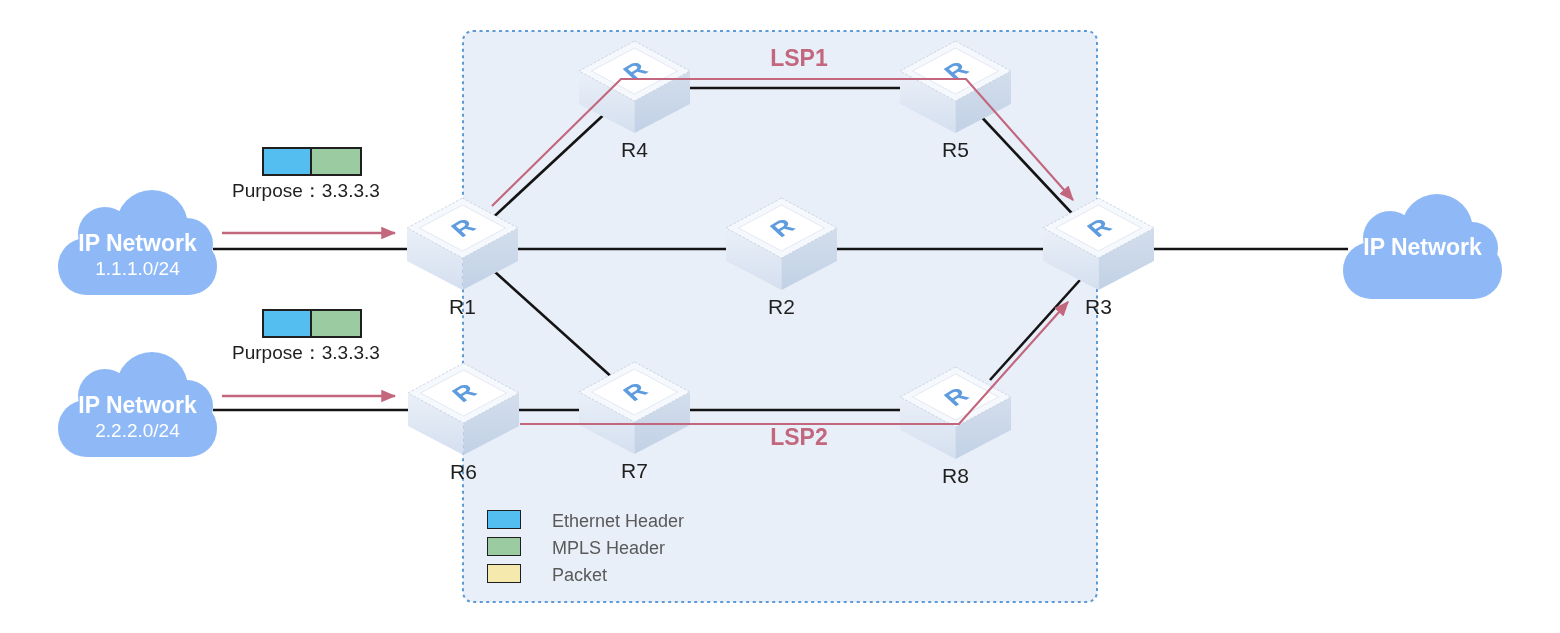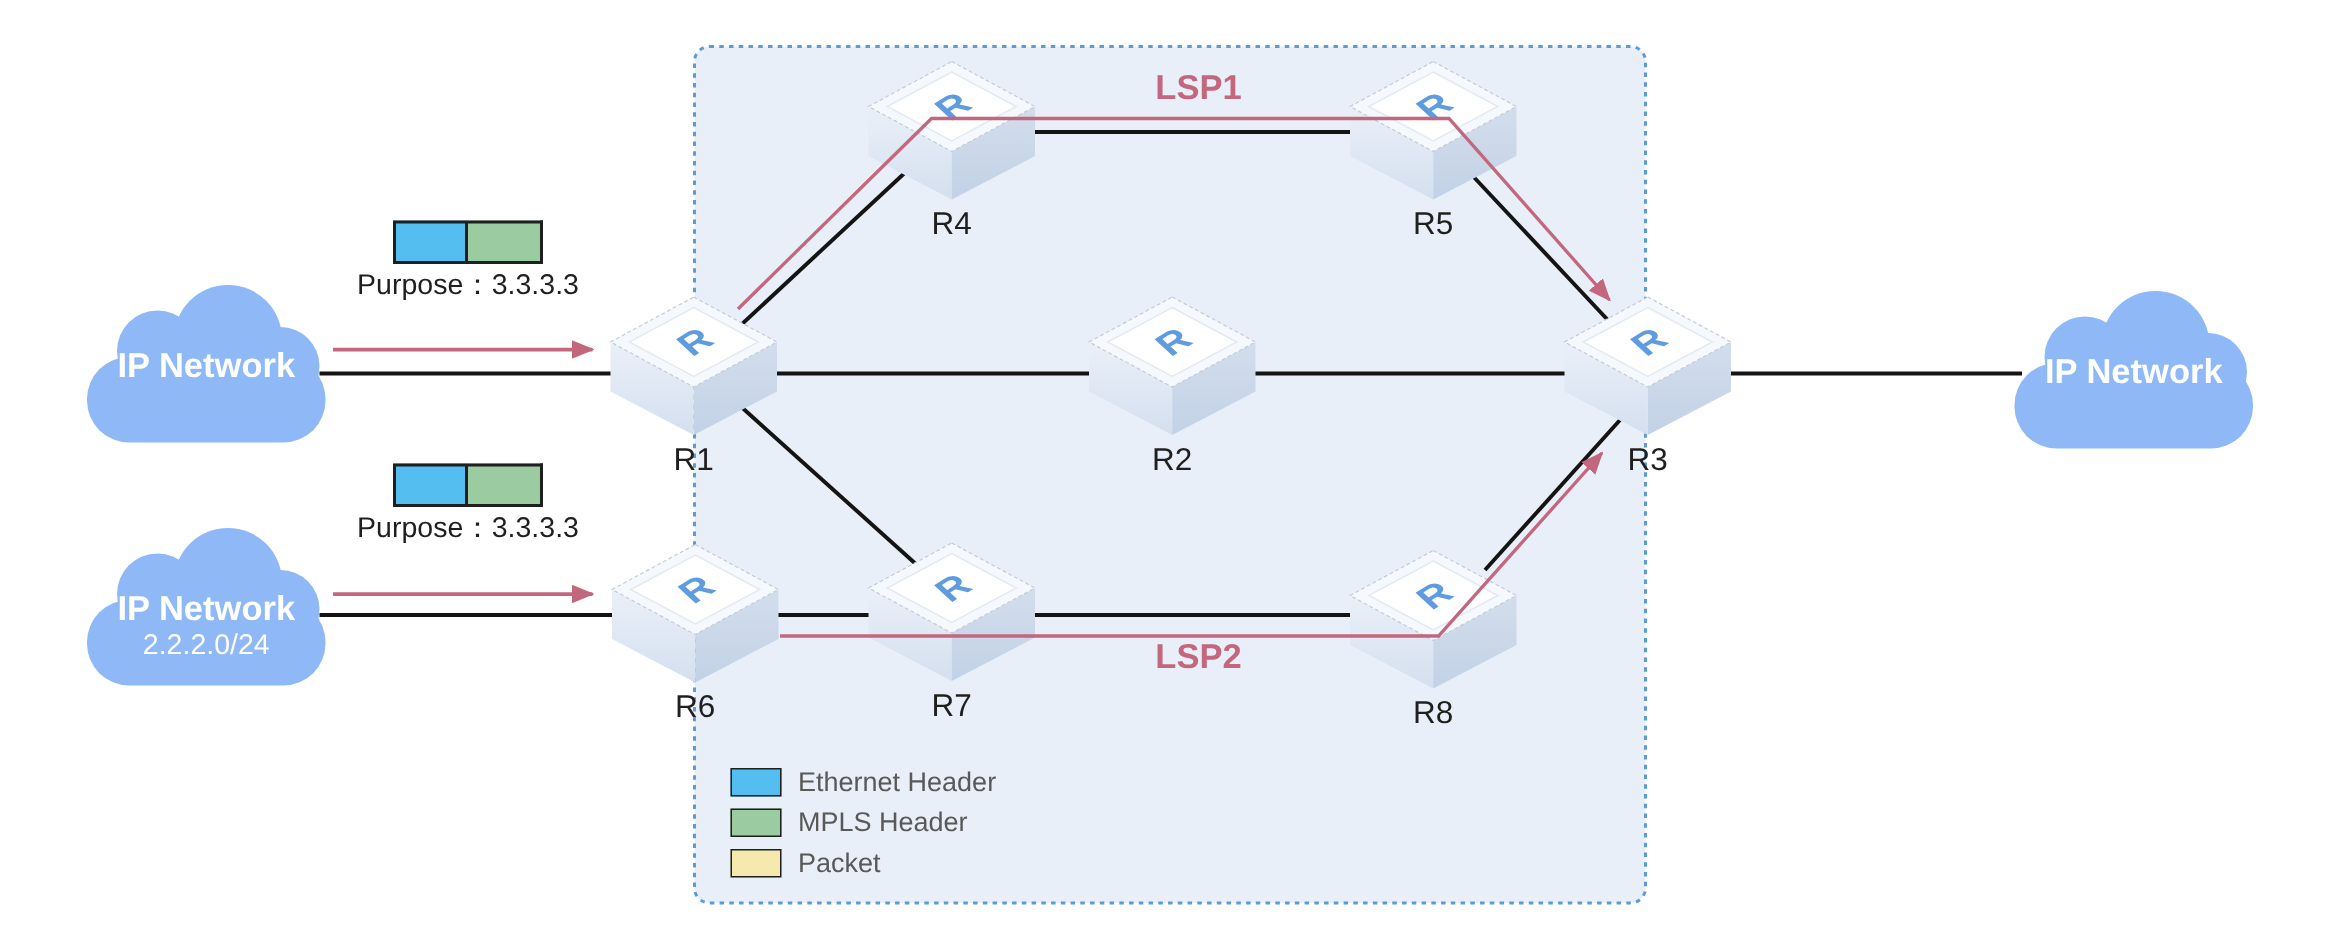--- a/index.html
+++ b/index.html
@@ -21,29 +21,29 @@
   }
   .router-label{margin-top:4px;font-size:21px;color:#1F1F1F;line-height:24px;}
 
   
   .cloud{position:absolute;width:165px;height:112px;z-index:4;}
   .cloud-text{position:absolute;left:0;right:0;top:44px;text-align:center;color:#ffffff;}
   .cloud-title{font-size:23px;font-weight:bold;line-height:26px;}
   .cloud-subnet{font-size:19px;line-height:25px;}
 
   
-  .pkt{position:absolute;width:160px;text-align:center;z-index:4;}
+  .pkt{position:absolute;width:160px;text-align:left;z-index:4;}
   .pkt-boxes{display:flex;justify-content:center;}
   .pkt-seg{width:50px;height:29px;border:2px solid #1F1F1F;box-sizing:border-box;}
   .pkt-seg + .pkt-seg{border-left:none;}
   .pkt-label{margin-top:3px;font-size:19px;color:#1F1F1F;line-height:24px;white-space:nowrap;}
 
   
   .legend{position:absolute;left:487px;top:510px;z-index:4;}
-  .legend-row{display:flex;align-items:center;margin-bottom:5px;height:22px;}
+  .legend-row{display:flex;margin-bottom:5px;height:22px;gap:20px;}
   .legend-swatch{width:34px;height:19px;border:1.5px solid #1F1F1F;box-sizing:border-box;margin-right:11px;}
   .legend-label{font-size:18px;color:#595959;line-height:22px;}
 
   
   .lsp-label{position:absolute;width:84px;text-align:center;font-size:23px;z-index:6;font-weight:bold;}
   .domain-label{position:absolute;left:905px;top:541px;width:190px;text-align:center;
     font-size:24px;color:#1F1F1F;z-index:4;}
 </style>
 </head>
 <body>
@@ -162,20 +162,21 @@
     <svg width="165" height="112" viewBox="0 0 165 112">
       <g fill="#8EB9F6">
         <rect x="3" y="52" width="159" height="57" rx="28"></rect>
         <circle cx="50" cy="48" r="27"></circle>
         <circle cx="97" cy="40" r="36"></circle>
         <circle cx="132" cy="58" r="26"></circle>
       </g>
     </svg>
     <div class="cloud-text">
       <div class="cloud-title">IP Network</div>
+      <div class="cloud-subnet">1.1.1.0/24</div>
     </div>
   </div>
   <div class="cloud" style="left:55px;top:348px">
     <svg width="165" height="112" viewBox="0 0 165 112">
       <g fill="#8EB9F6">
         <rect x="3" y="52" width="159" height="57" rx="28"></rect>
         <circle cx="50" cy="48" r="27"></circle>
         <circle cx="97" cy="40" r="36"></circle>
         <circle cx="132" cy="58" r="26"></circle>
       </g>

